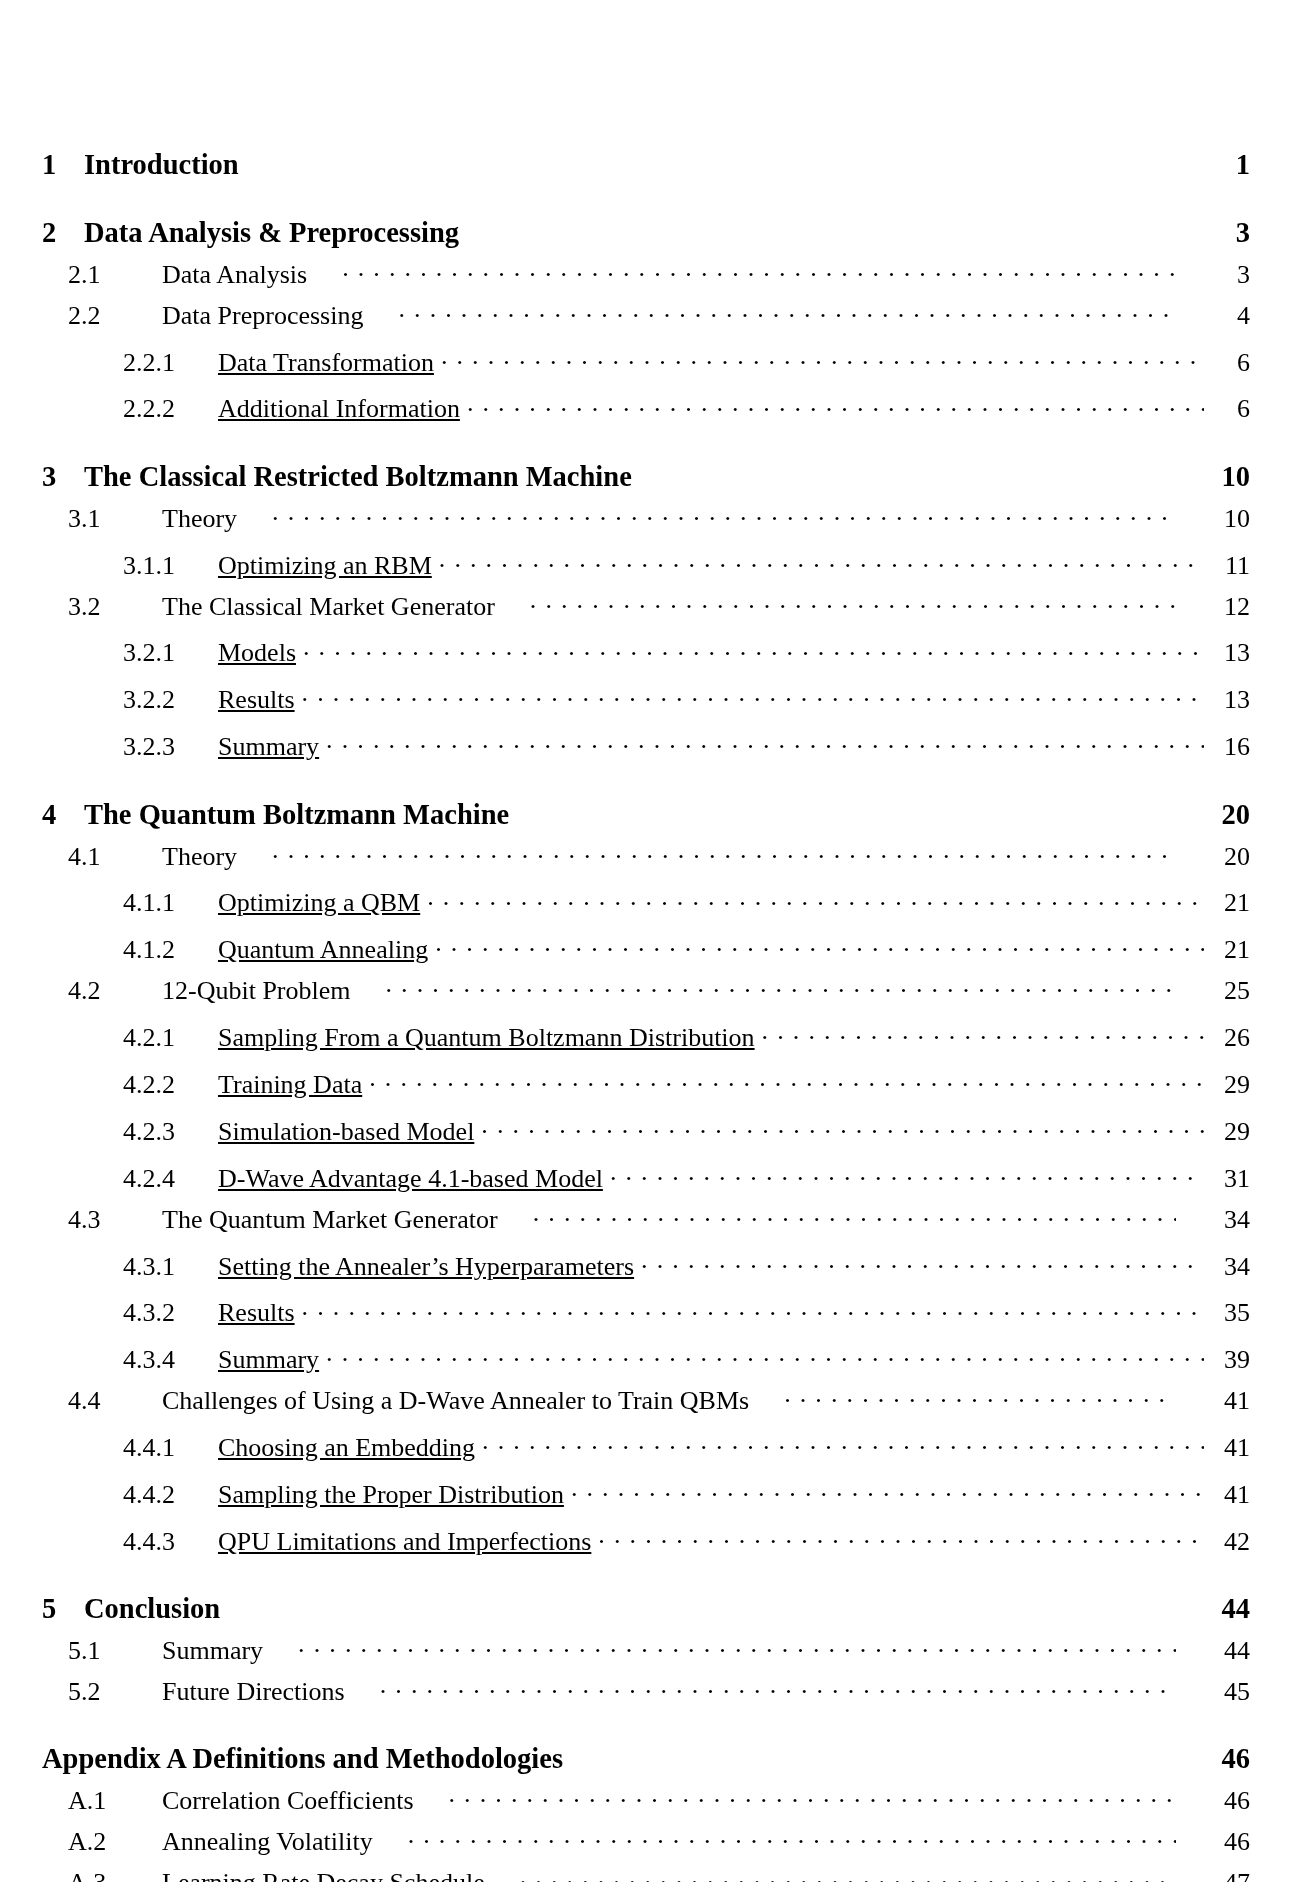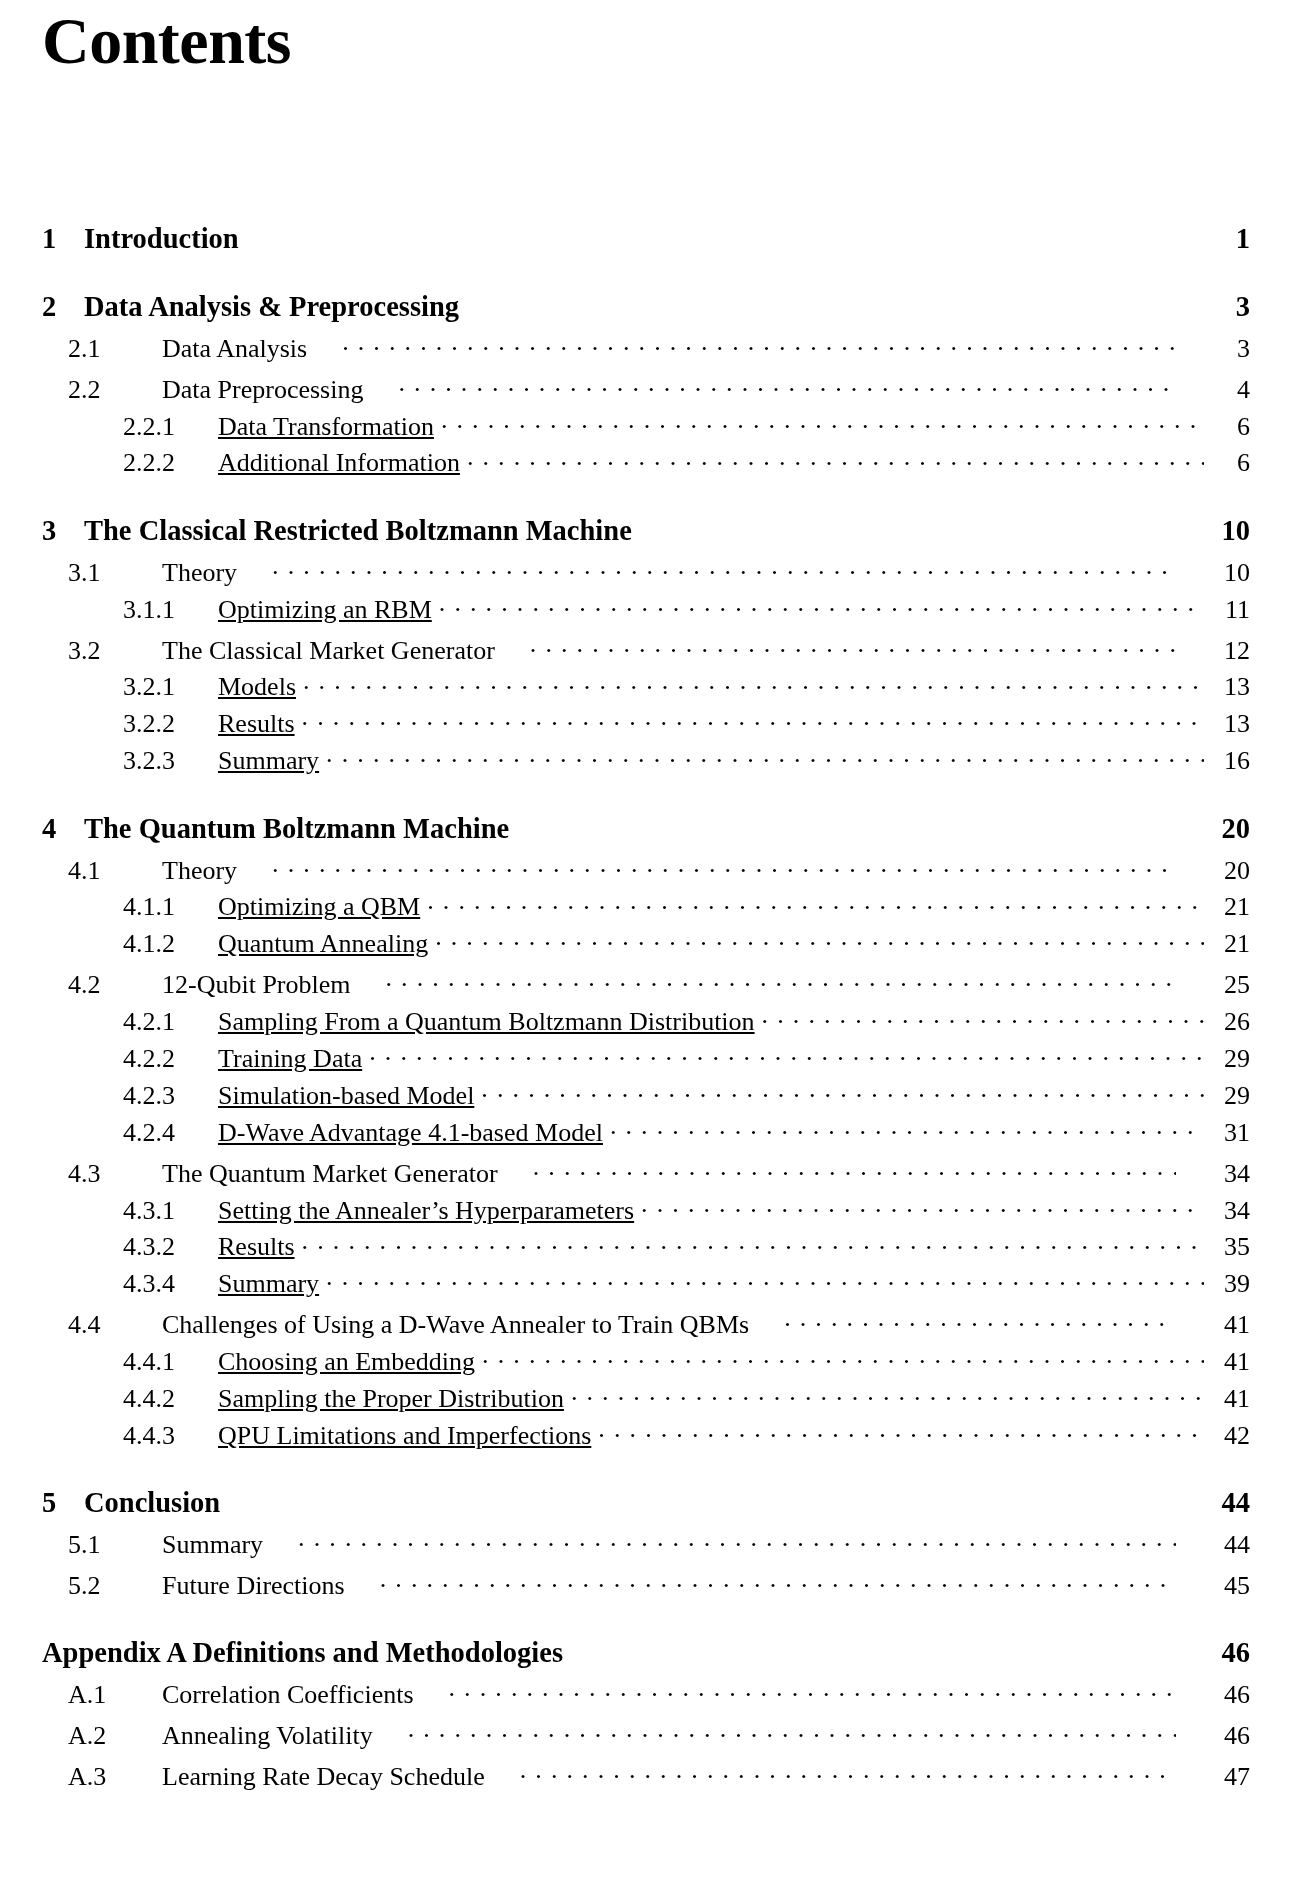--- a/index.html
+++ b/index.html
@@ -73,21 +73,21 @@
     flex: 0 0 66px;
     margin-left: 26px;
   }
   .lvl-1 .label {
     padding-right: 7px;
   }
   
   .lvl-2 {
     font-size: 26px;
     font-weight: 400;
-    margin-top: 4px;
+    margin-top: 14px;
     line-height: 1.15;
   }
   .lvl-2 .num {
     width: 95px;
     flex: 0 0 95px;
     margin-left: 81px;
   }
   .lvl-2 .label {
     padding-right: 7px;
     text-decoration: underline;
@@ -124,21 +124,20 @@
   }
   .lvl-0 .pageno {
     font-weight: 700;
   }
 </style>
 </head>
 <body>
 
 <div class="page">
 
-  <h1 class="toc-title">Contents</h1>
 
   <ul class="toc-list" id="toc-list">
       <li class="entry lvl-0 no-leader">
         <span class="num">1</span>
         <span class="label">Introduction</span>
         <span class="leader"></span>
         <span class="pageno">1</span>
       </li>
       <li class="entry lvl-0 no-leader">
         <span class="num">2</span>

